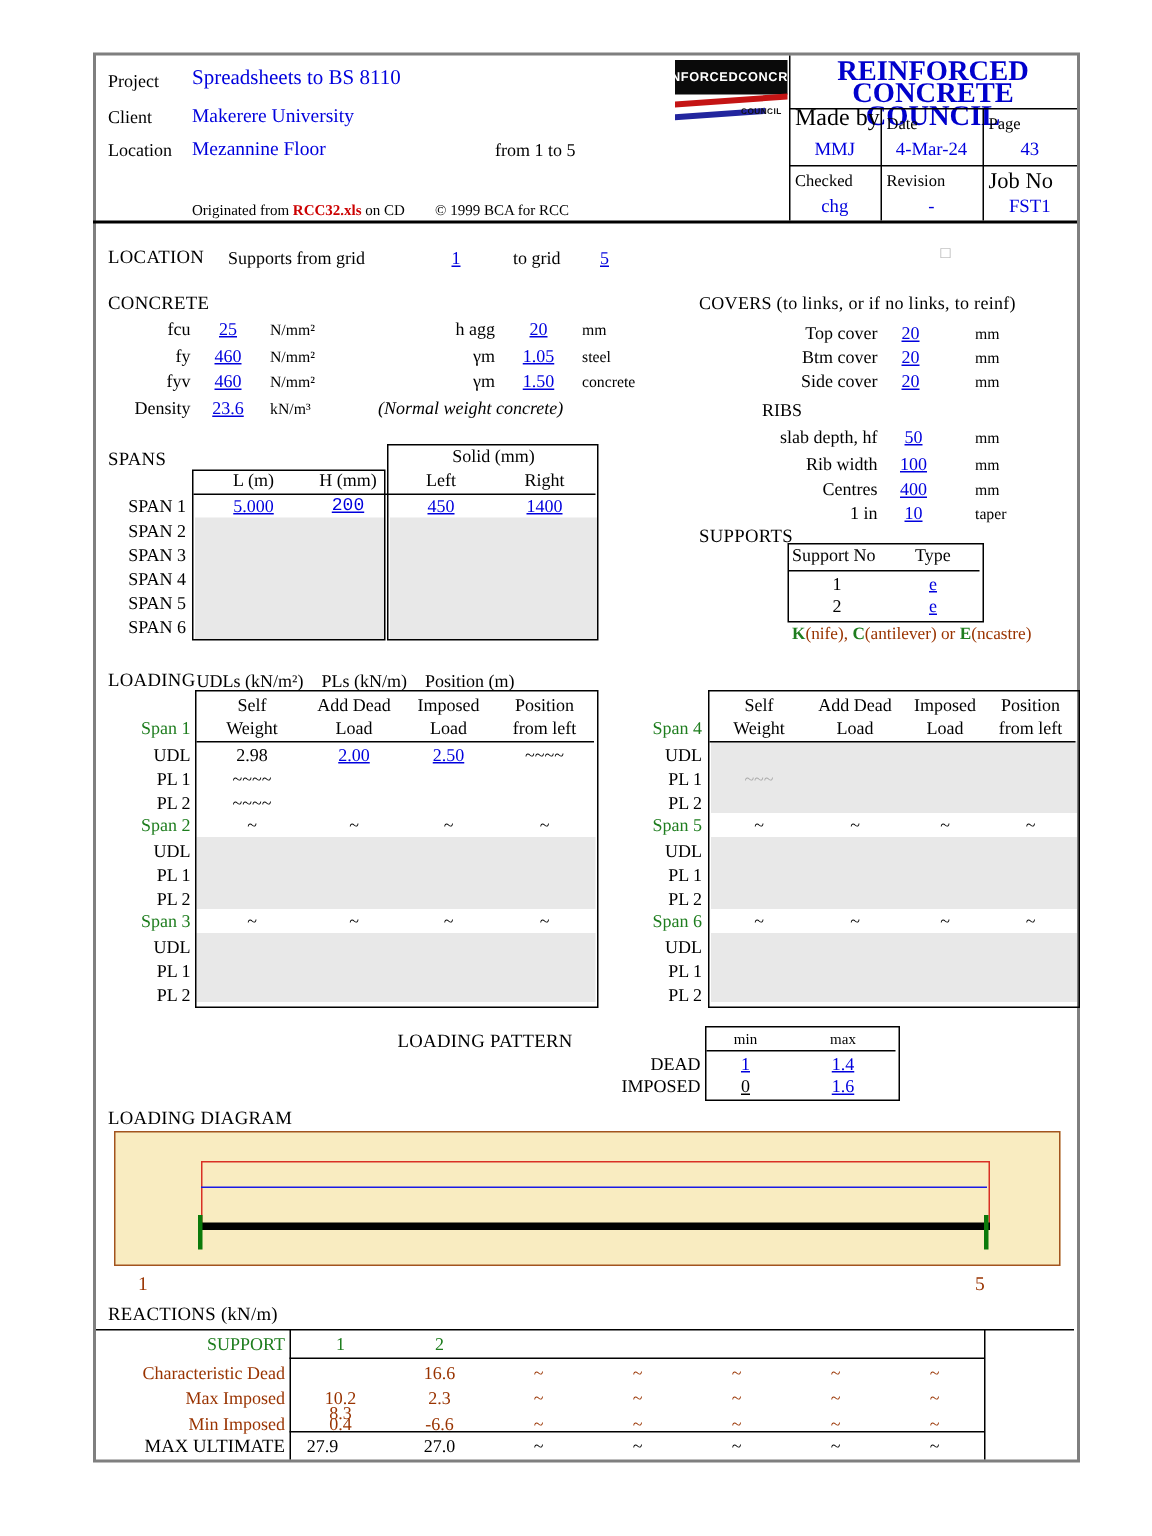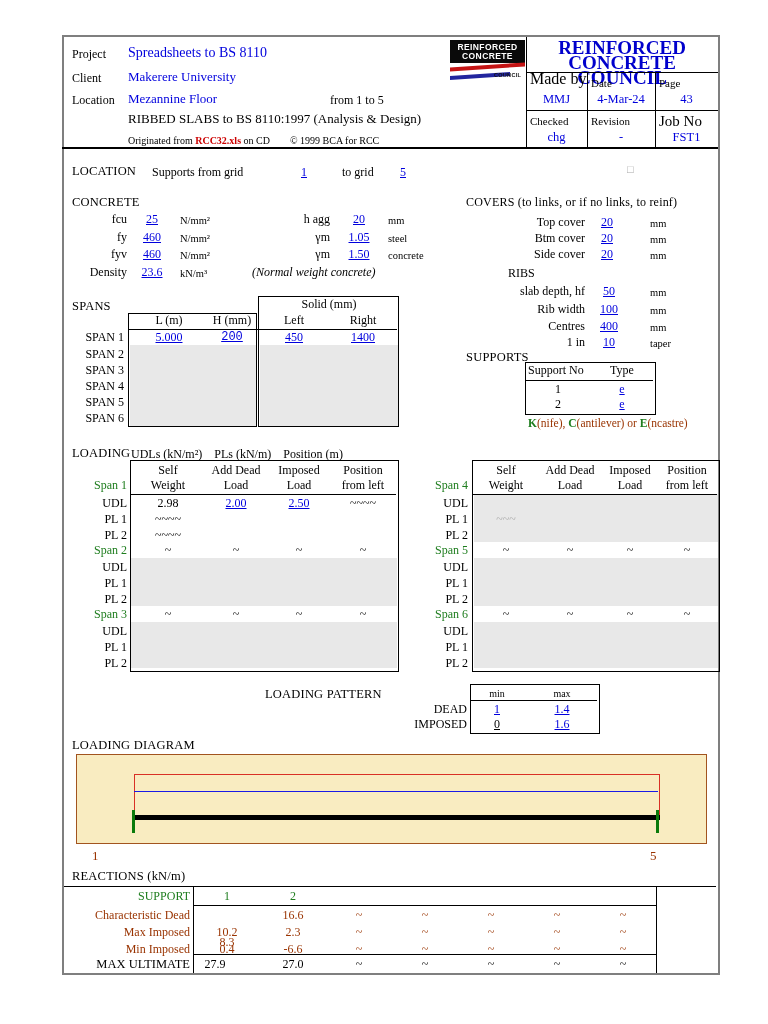--- a/index.html
+++ b/index.html
@@ -14,21 +14,21 @@
   .green{color:#1E7D1E;}
   .brown{color:#993300;}
   .ital{font-style:italic;}
   .sm{font-size:10px;line-height:11px;}
   .hl{position:absolute;height:1px;background:#000;}
   .vl{position:absolute;width:1px;background:#000;}
   .bx{position:absolute;border:1.5px solid #000;}
   .fill{position:absolute;background:#E8E8E8;}
   .frame{position:absolute;left:62px;top:35px;width:654px;height:936px;border:2px solid #7F7F7F;background:#fff;}
   .logo-black{position:absolute;left:450px;top:40px;width:75px;height:23px;background:#0A0A0A;
-              display:flex;flex-direction:column;justify-content:center;align-items:center;}
+              display:flex;flex-direction:row;justify-content:center;align-items:center;}
   .logo-black span{font-family:"Liberation Sans",sans-serif;font-weight:bold;color:#fff;
                    font-size:8.5px;line-height:9px;letter-spacing:.4px;}
   .stripe-red{position:absolute;left:450px;top:65px;width:75px;height:4px;background:#C41414;transform:skewY(-4deg);}
   .stripe-blue{position:absolute;left:450px;top:74px;width:60px;height:4px;background:#22259E;transform:skewY(-4deg);}
   .council-txt{position:absolute;left:494px;top:72px;font-family:"Liberation Sans",sans-serif;
                font-size:5.5px;font-weight:bold;color:#111;letter-spacing:.3px;}
   .org{position:absolute;left:528px;top:40px;width:188px;text-align:center;color:#0000CC;
        font-weight:bold;font-size:19px;line-height:15px;white-space:normal;}
   .beige{position:absolute;left:76px;top:754px;width:629px;height:88px;background:#F9ECC1;border:1.5px solid #A2541F;}
 </style>
@@ -39,21 +39,20 @@
 
   <div class="frame"></div>
 
   <div class="t" style="left:72px;top:48px;">Project</div>
   <div class="t blue" style="left:128px;top:46px;font-size:14px;text-decoration:none;">Spreadsheets to BS 8110</div>
   <div class="t" style="left:72px;top:72px;">Client</div>
   <div class="t blue" style="left:128px;top:70px;font-size:13px;text-decoration:none;">Makerere University</div>
   <div class="t" style="left:72px;top:94px;">Location</div>
   <div class="t blue" style="left:128px;top:92px;font-size:13px;text-decoration:none;">Mezannine Floor</div>
   <div class="t" style="left:330px;top:94px;">from 1 to 5</div>
-  <div class="t" style="left:128px;top:112px;font-size:13px;">RIBBED SLABS to BS 8110:1997 (Analysis &amp; Design)</div>
   <div class="t sm" style="left:128px;top:135px;"><span>Originated from </span><span style="color:#CC0000;font-weight:bold;">RCC32.xls</span><span> on CD</span></div>
   <div class="t sm" style="left:290px;top:135px;">© 1999 BCA for RCC</div>
 
   <div class="logo-black">
     <span>REINFORCED</span>
     <span>CONCRETE</span>
   </div>
   <div class="stripe-red"></div>
   <div class="stripe-blue"></div>
   <div class="council-txt">COUNCIL</div>

